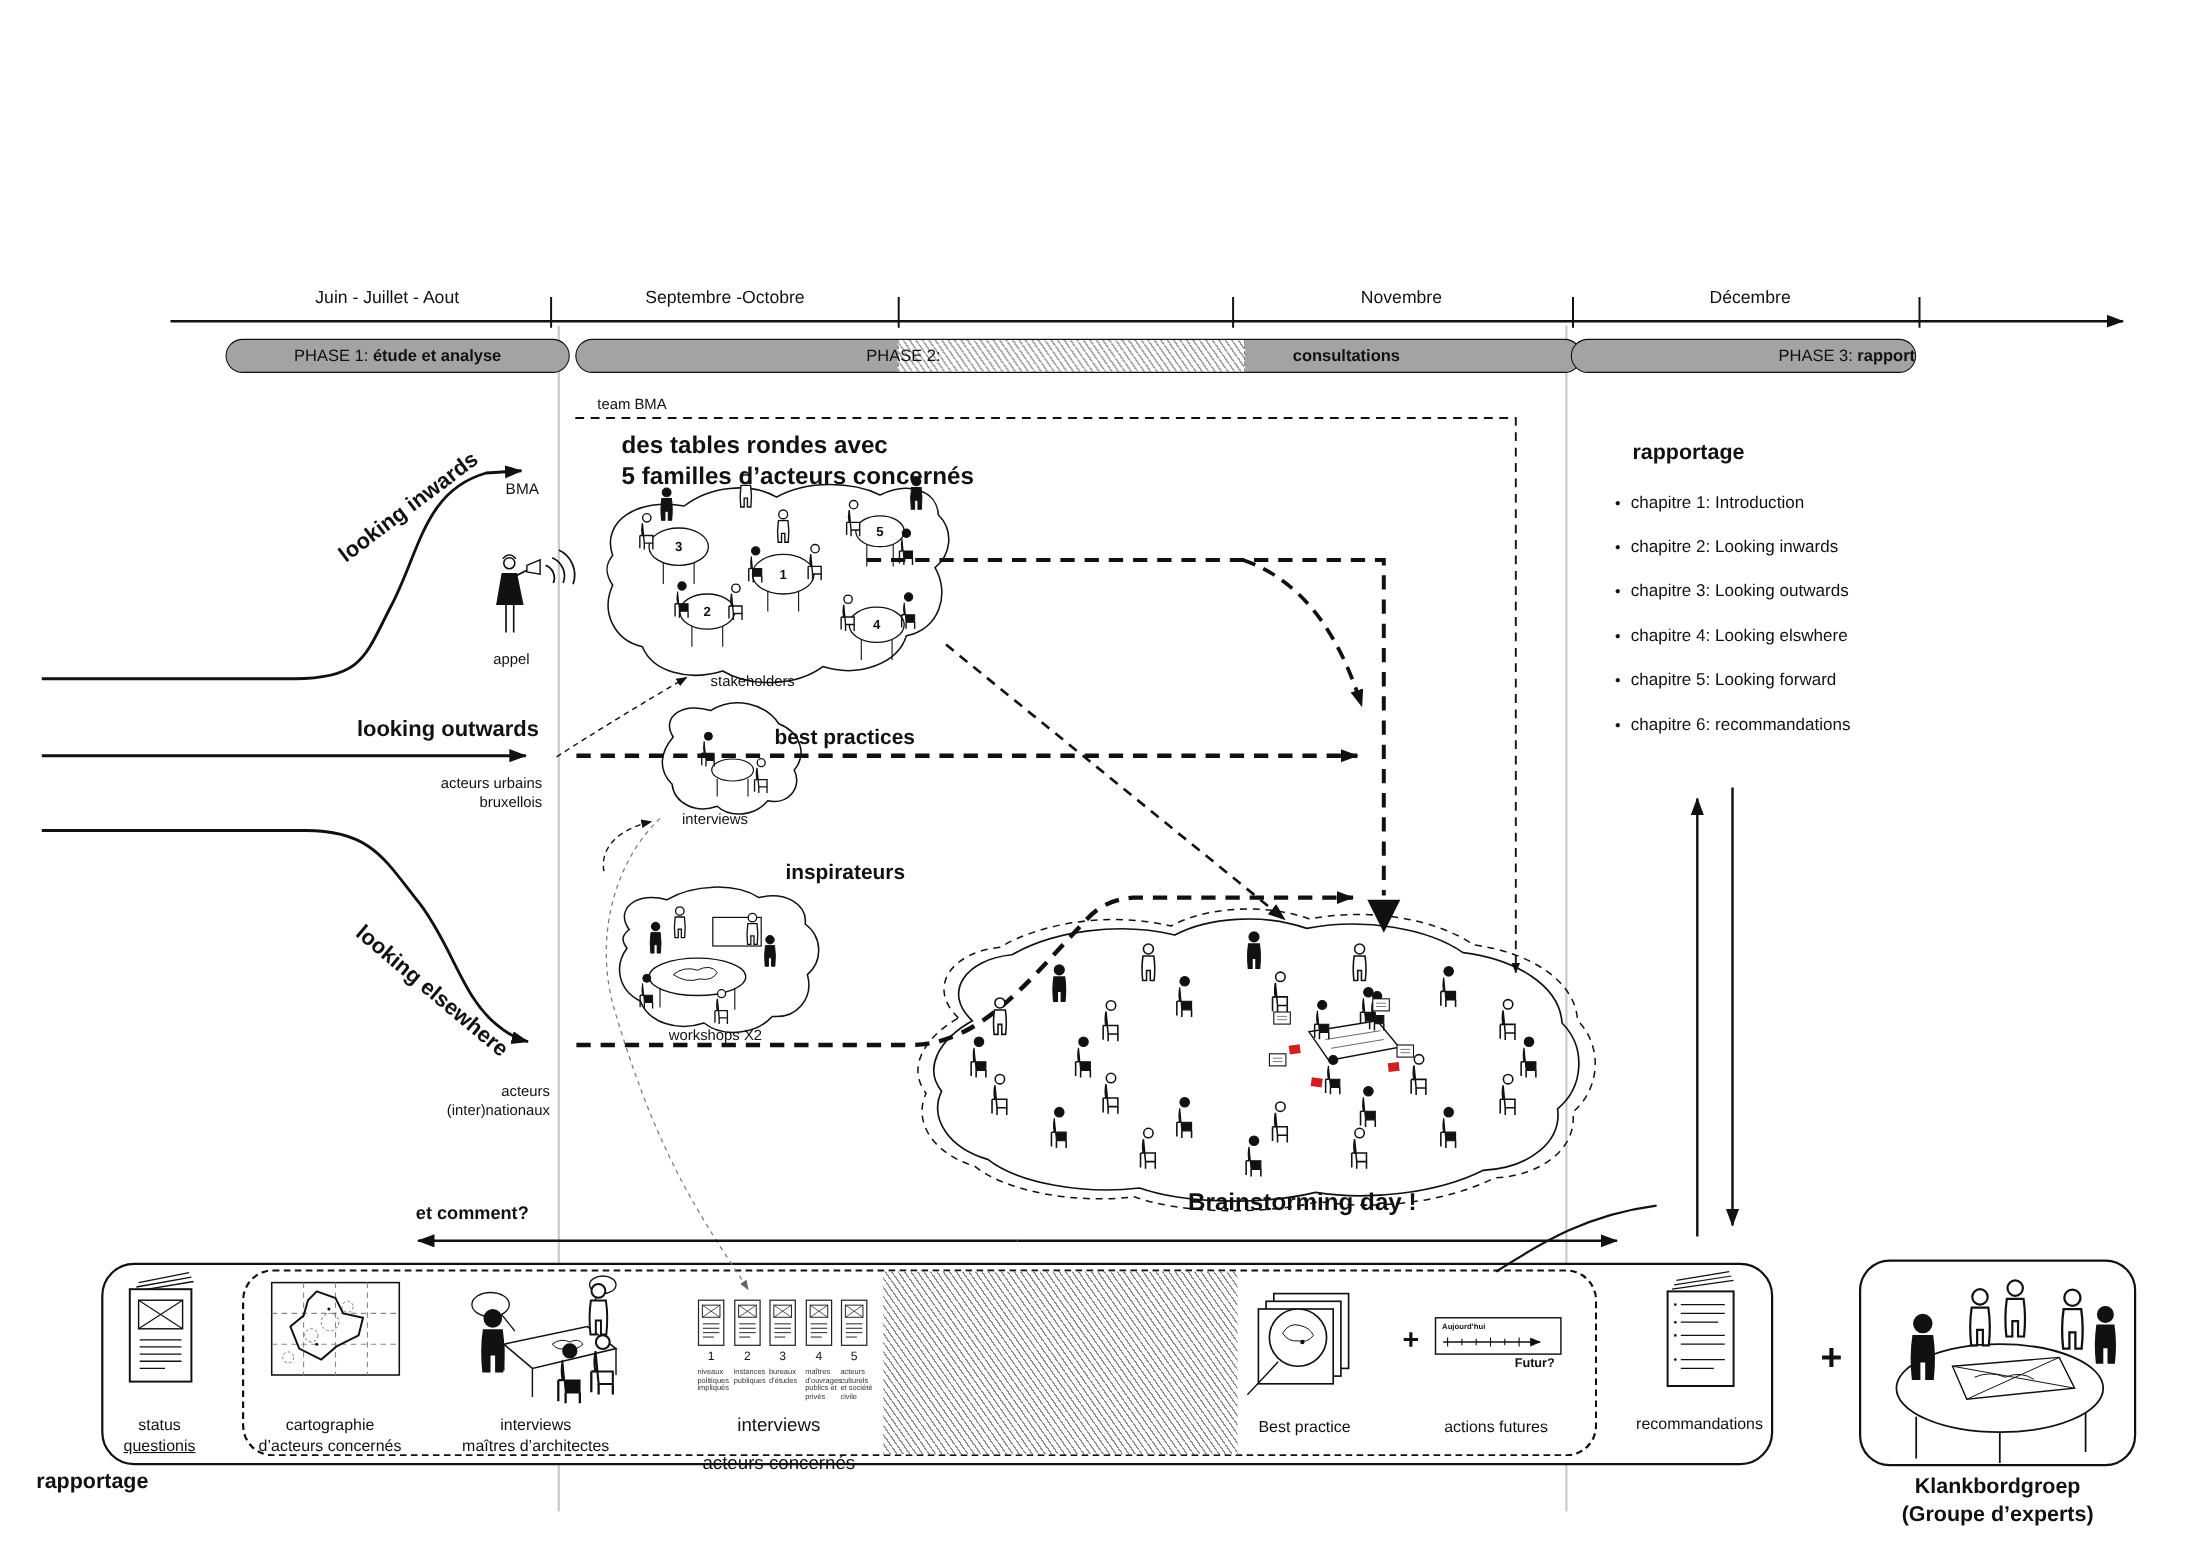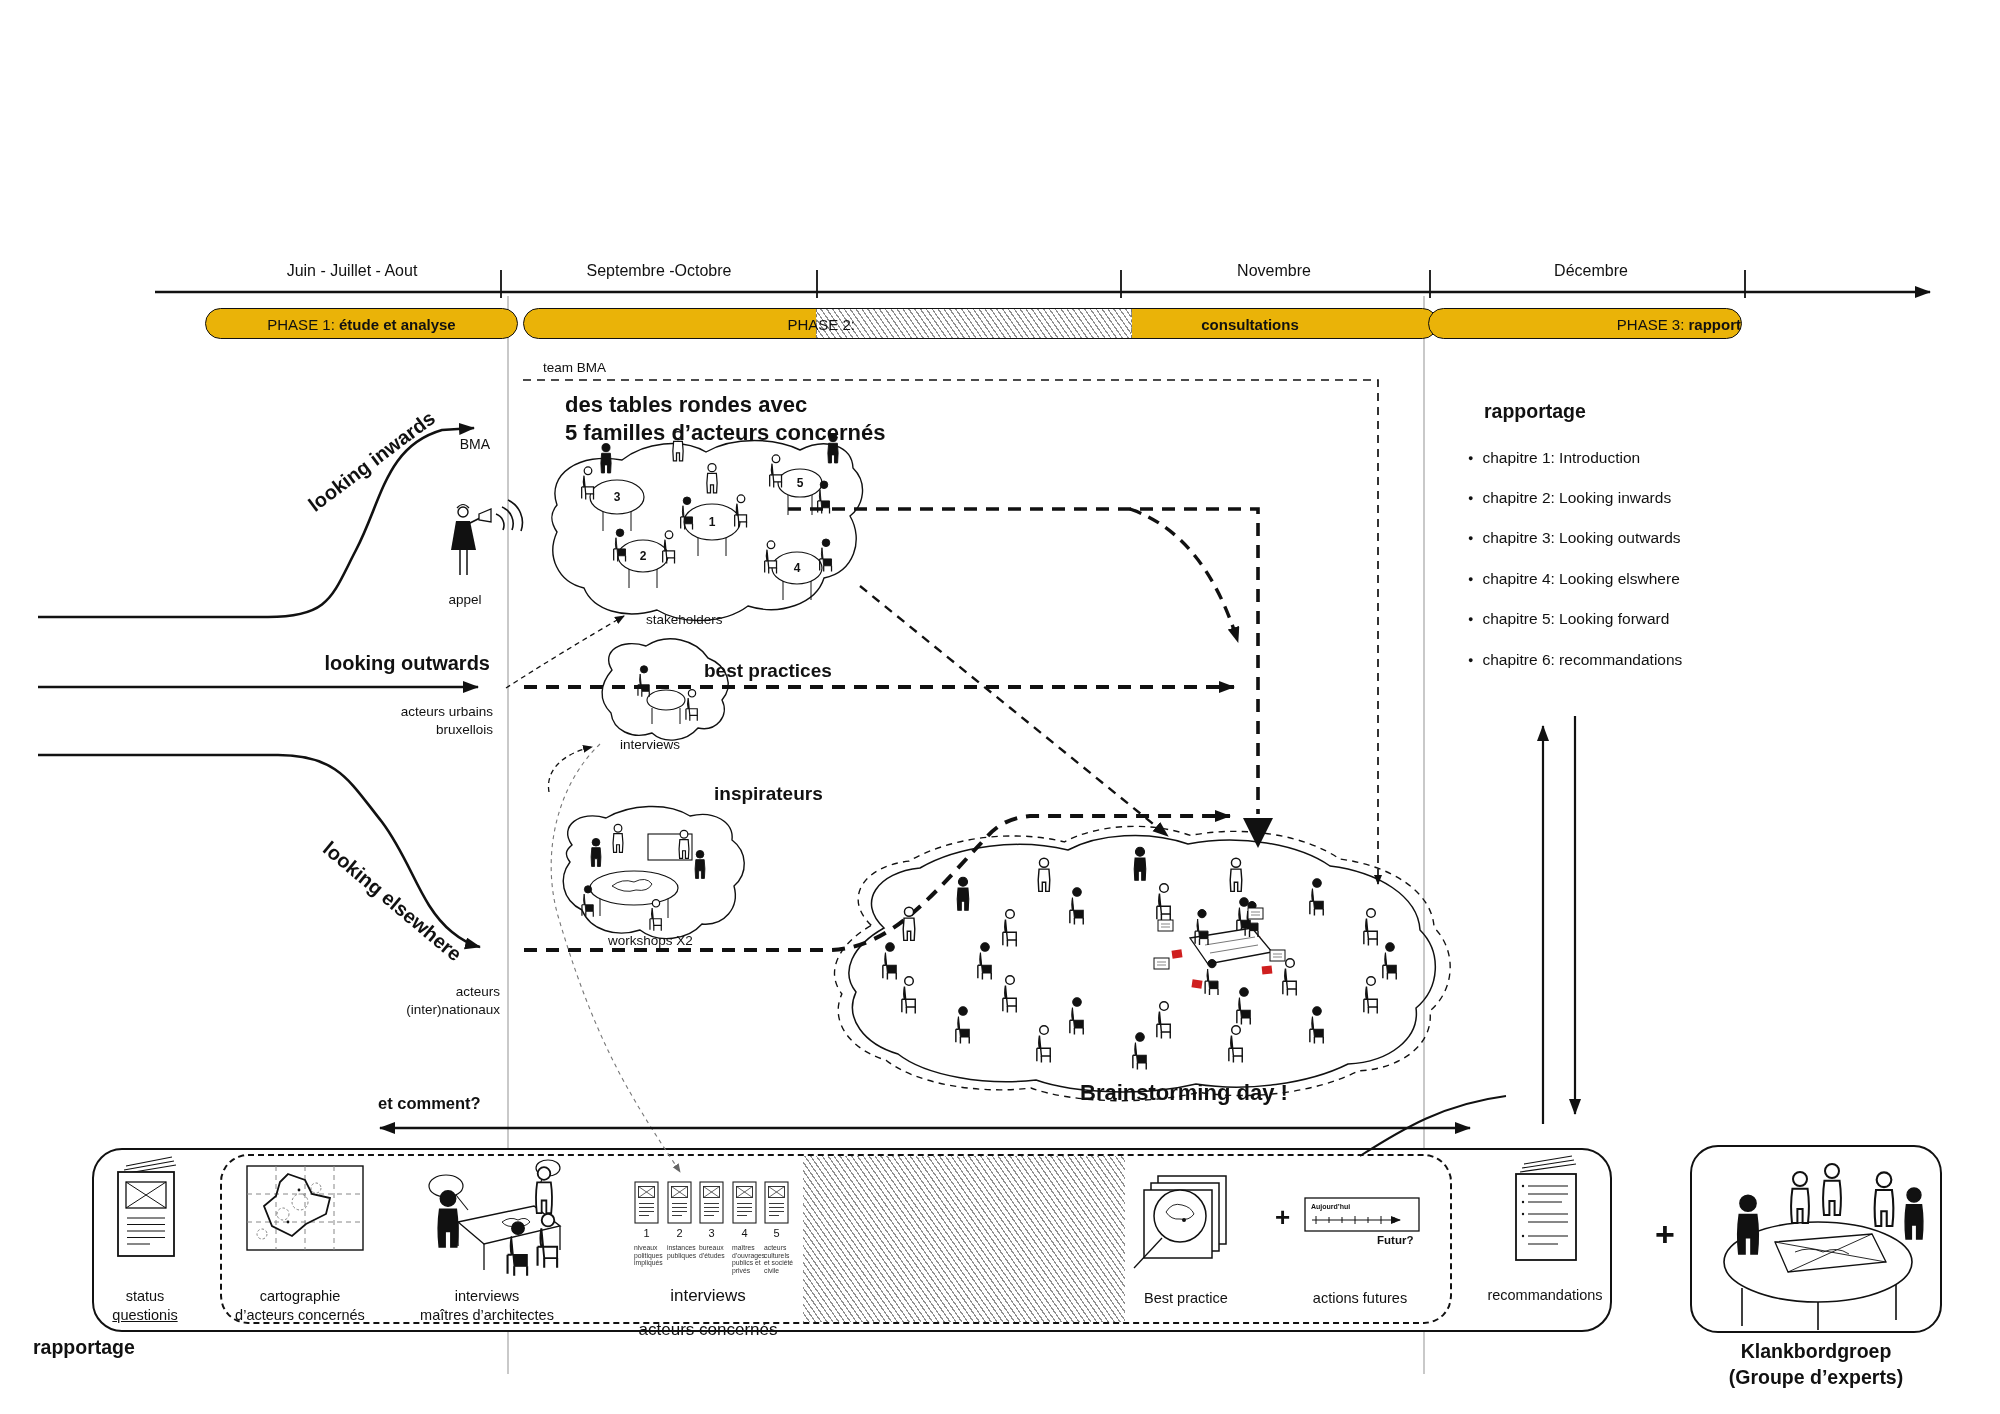--- a/index.html
+++ b/index.html
@@ -2,21 +2,21 @@
 <html style="--accent-red: #cf1f1f; --guide: #c9c9c9;"><head>
 <meta charset="utf-8">
 <style>
   html,body{margin:0;padding:0;background:#fff;}
   #canvas{position:relative;width:2000px;height:1414px;background:#fff;overflow:hidden;
           font-family:"Liberation Sans","DejaVu Sans",sans-serif;color:#111;}
   .lbl{position:absolute;white-space:nowrap;color:#111;line-height:1.18;z-index:4;}
   .c{text-align:center;} .r{text-align:right;} .b{font-weight:bold;}
   .wrap{white-space:normal;}
   .guide{position:absolute;width:1.5px;background:#c9c9c9;z-index:0;}
-  .pill{position:absolute;height:31px;border:1.7px solid #111;border-radius:17px;background:#eab308;
+  .pill{position:absolute;height:31px;border:1.7px solid #111;border-radius:17px;background:#a3a3a3;
         box-sizing:border-box;font-size:15px;z-index:1;overflow:hidden;}
   .pill .ptxt{position:absolute;top:50%;transform:translateY(-50%);}
   .hatch{background:repeating-linear-gradient(55deg,#8f8f8f 0 1.2px,#ffffff 1.2px 4.8px);}
   .box{position:absolute;box-sizing:border-box;background:#fff;}
   #bottom-outer{left:92px;top:1148px;width:1520px;height:184px;border:2.6px solid #111;border-radius:30px;z-index:1;}
   #bottom-dashed{left:220px;top:1154px;width:1232px;height:170px;border:2.4px dashed #111;border-radius:28px;
                  background:transparent;z-index:2;}
   #bhatch{position:absolute;left:803px;top:1156px;width:322px;height:166px;z-index:2;}
   #klank-box{left:1690px;top:1145px;width:252px;height:188px;border:2.6px solid #111;border-radius:28px;z-index:1;}
   #ovl{position:absolute;left:0;top:0;z-index:3;pointer-events:none;}
@@ -41,21 +41,21 @@
   <div class="lbl c" style="left:559px;top:262px;width:200px;font-size:16px;">Septembre -Octobre</div>
   <div class="lbl c" style="left:1174px;top:262px;width:200px;font-size:16px;">Novembre</div>
   <div class="lbl c" style="left:1491px;top:262px;width:200px;font-size:16px;">Décembre</div>
 
   <div class="pill" style="left:205px;top:308px;width:313px;">
     <span class="ptxt" style="left:0;width:100%;text-align:center;"><span>PHASE 1: </span><b>étude et analyse</b></span>
   </div>
   <div class="pill" style="left:523px;top:308px;width:915px;">
     <div class="hatch" style="position:absolute;left:292px;top:0;bottom:0;width:316px;border-left:1.6px dashed #777;border-right:1.6px dashed #777;box-sizing:border-box;"></div>
     <span class="ptxt r" style="left:0;width:283px;padding-left:48px;">PHASE 2:</span>
-    <span class="ptxt c b" style="left:638px;width:176px;">consultations</span>
+    <span class="ptxt c b" style="left:612px;width:176px;">consultations</span>
   </div>
   <div class="pill" style="left:1428px;top:308px;width:314px;">
     <span class="ptxt" style="left:0;width:100%;text-align:right;"><span>PHASE 3: </span><b>rapport</b></span>
   </div>
 
   <div class="box" id="bottom-outer"></div>
   <div class="box" id="bottom-dashed" style="background:transparent;"></div>
   <div class="hatch" id="bhatch"></div>
   <div class="box" id="klank-box"></div>
 

